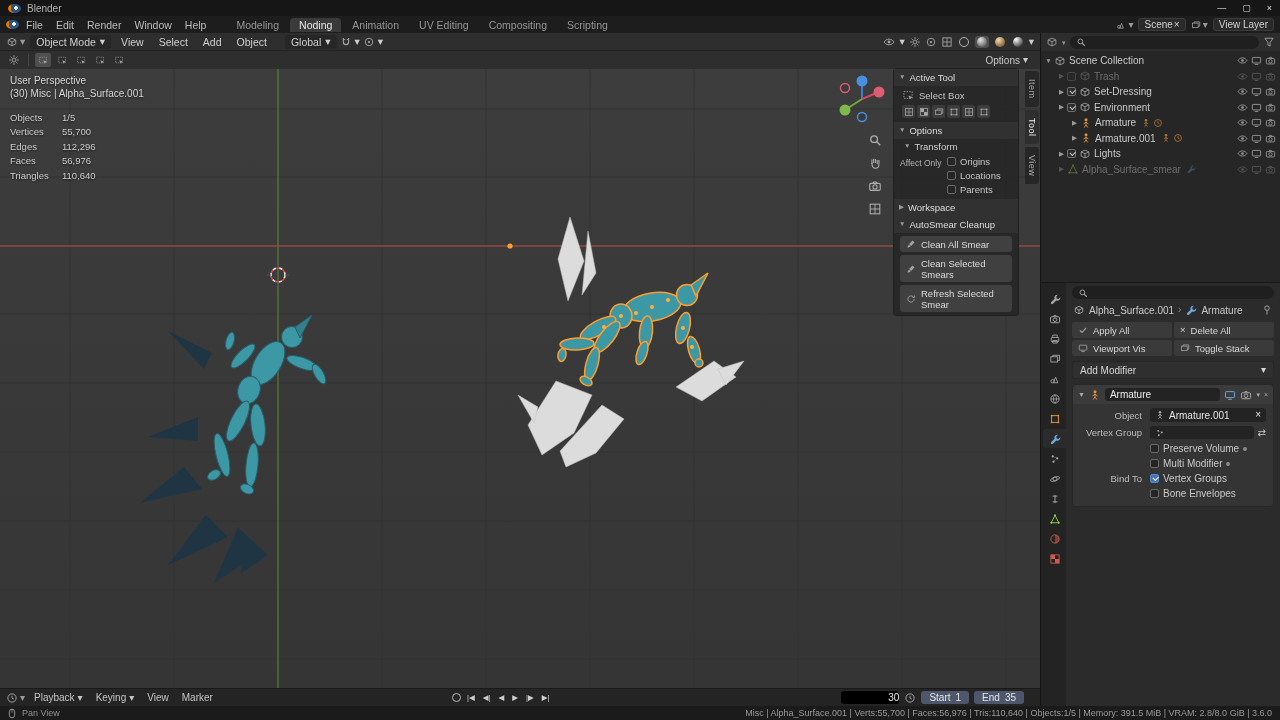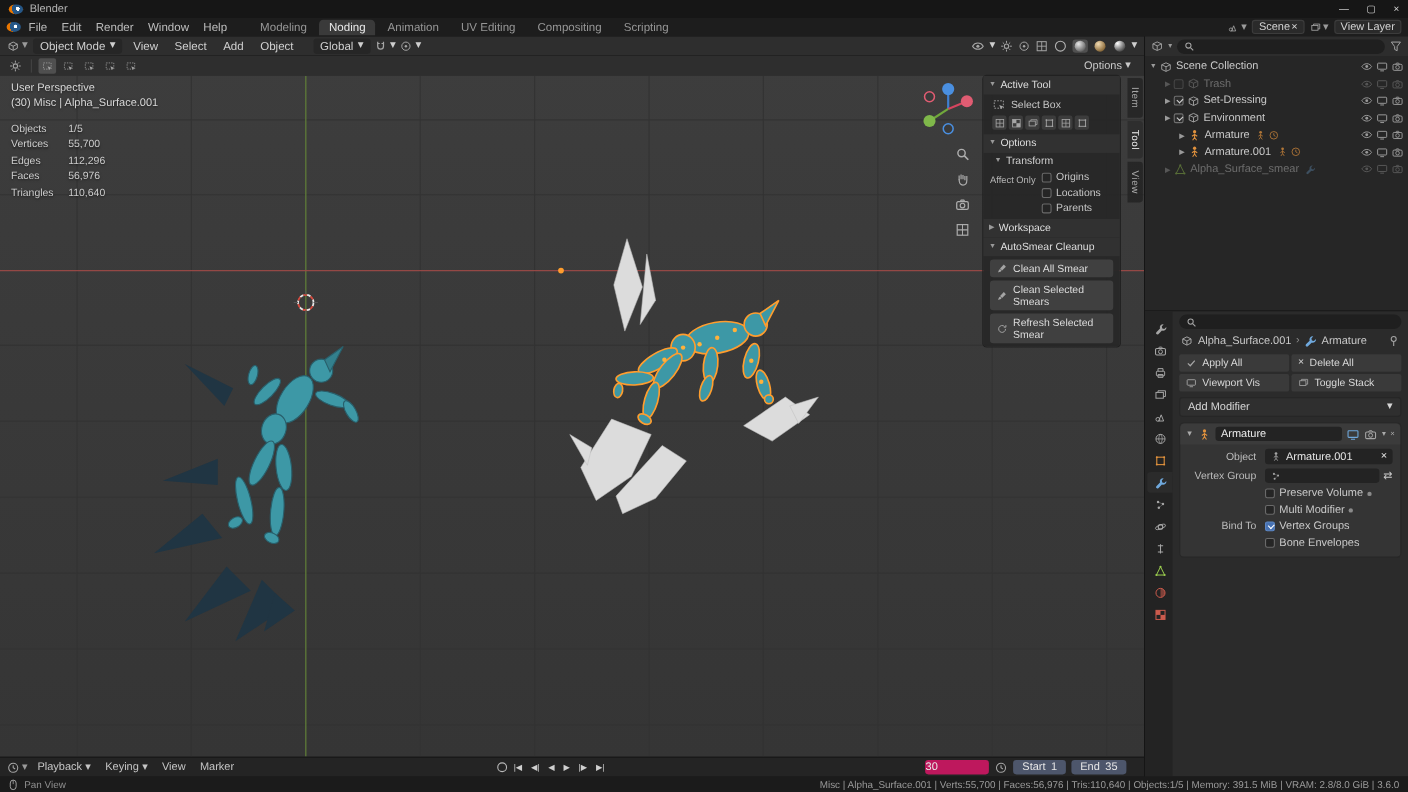--- a/index.html
+++ b/index.html
@@ -126,21 +126,21 @@
   .mfield .grow{flex:1;overflow:hidden;}
   .dot{width:4px;height:4px;border-radius:50%;background:#8a8a8a;flex:none;}
 
   
   .timeline{height:18px;background:#242424;border-top:1px solid #191919;display:flex;align-items:center;gap:5px;padding:0 6px;font-size:10px;color:#c5c5c5;position:relative;flex:none;}
   .tl-menu{display:flex;align-items:center;gap:3px;padding:1px 4px;}
   .tl-center{position:absolute;left:452px;display:flex;align-items:center;gap:4px;}
   .tl-btn{font-size:7.5px;color:#cfcfcf;padding:1px 2px;}
   .tl-rec{width:9px;height:9px;border-radius:50%;border:1.5px solid #b9b9b9;}
   .tl-right{margin-left:auto;display:flex;align-items:center;gap:5px;padding-right:10px;}
-  .tl-frame{width:58px;text-align:left;background:#be185d;border-radius:3px;padding:1px 0;color:#e8e8e8;}
+  .tl-frame{width:58px;text-align:right;background:#000000;border-radius:3px;padding:1px 0;color:#e8e8e8;}
   .tl-field{display:flex;gap:5px;background:#4d566b;border-radius:3px;padding:1px 8px;color:#e6e6e6;}
 
   
   .statusbar{height:14px;background:#1b1b1b;display:flex;align-items:center;gap:6px;padding:0 8px;font-size:9px;color:#8f8f8f;flex:none;}
   .sb-right{margin-left:auto;color:#9a9a9a;}
 </style>
 </head>
 <body>
 
 <svg width="0" height="0" style="position:absolute" aria-hidden="true">
@@ -868,20 +868,40 @@
                   <use href="#i-eye"></use>
                 </svg>
                 <svg class="ic">
                   <use href="#i-screen"></use>
                 </svg>
                 <svg class="ic">
                   <use href="#i-photocam"></use>
                 </svg>
               </span>
           </div>
+          <div class="ol-row">
+            <span class="ind1"></span>
+              <span class="ol-exp">▶</span>
+            <span class="olchk c"></span>
+            <svg class="ic">
+                <use href="#i-box"></use>
+              </svg>
+            <span class="ol-label">Lights</span>
+            <span class="ol-right">
+                <svg class="ic">
+                  <use href="#i-eye"></use>
+                </svg>
+                <svg class="ic">
+                  <use href="#i-screen"></use>
+                </svg>
+                <svg class="ic">
+                  <use href="#i-photocam"></use>
+                </svg>
+              </span>
+          </div>
           <div class="ol-row dim">
             <span class="ind1"></span>
               <span class="ol-exp">▶</span>
             <svg class="ic g">
                 <use href="#i-mesh"></use>
               </svg>
             <span class="ol-label">Alpha_Surface_smear</span>
             <span class="ol-extra">
                 <svg class="ic s b">
                   <use href="#i-wrench"></use>

